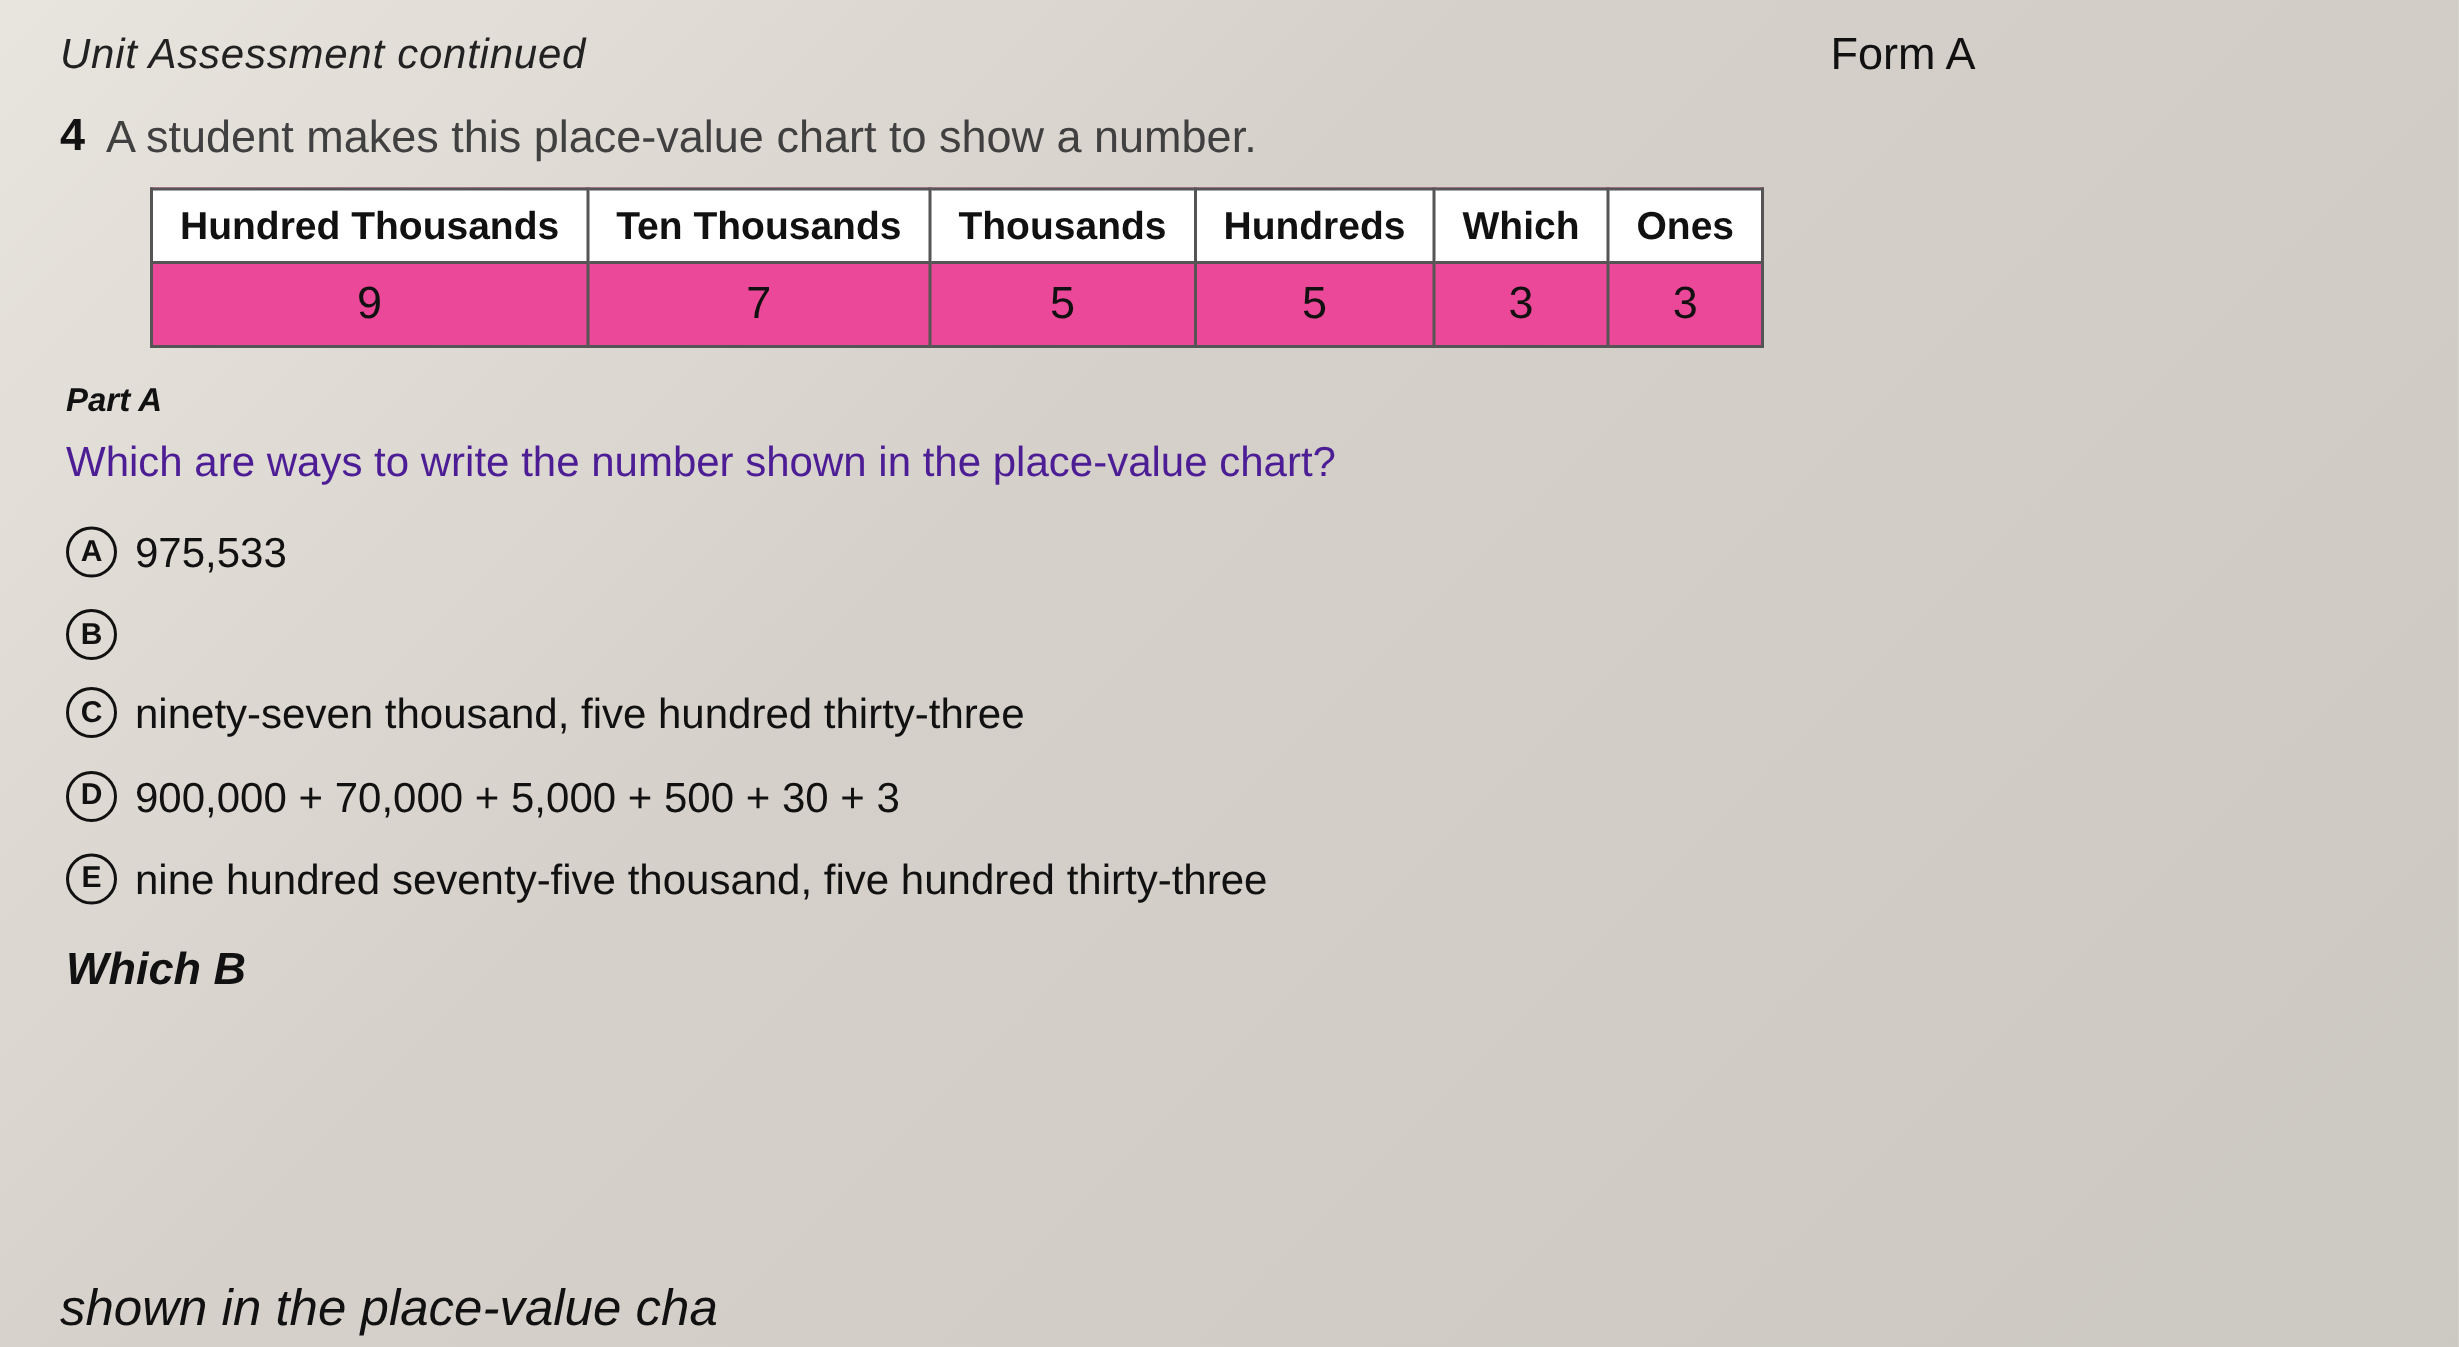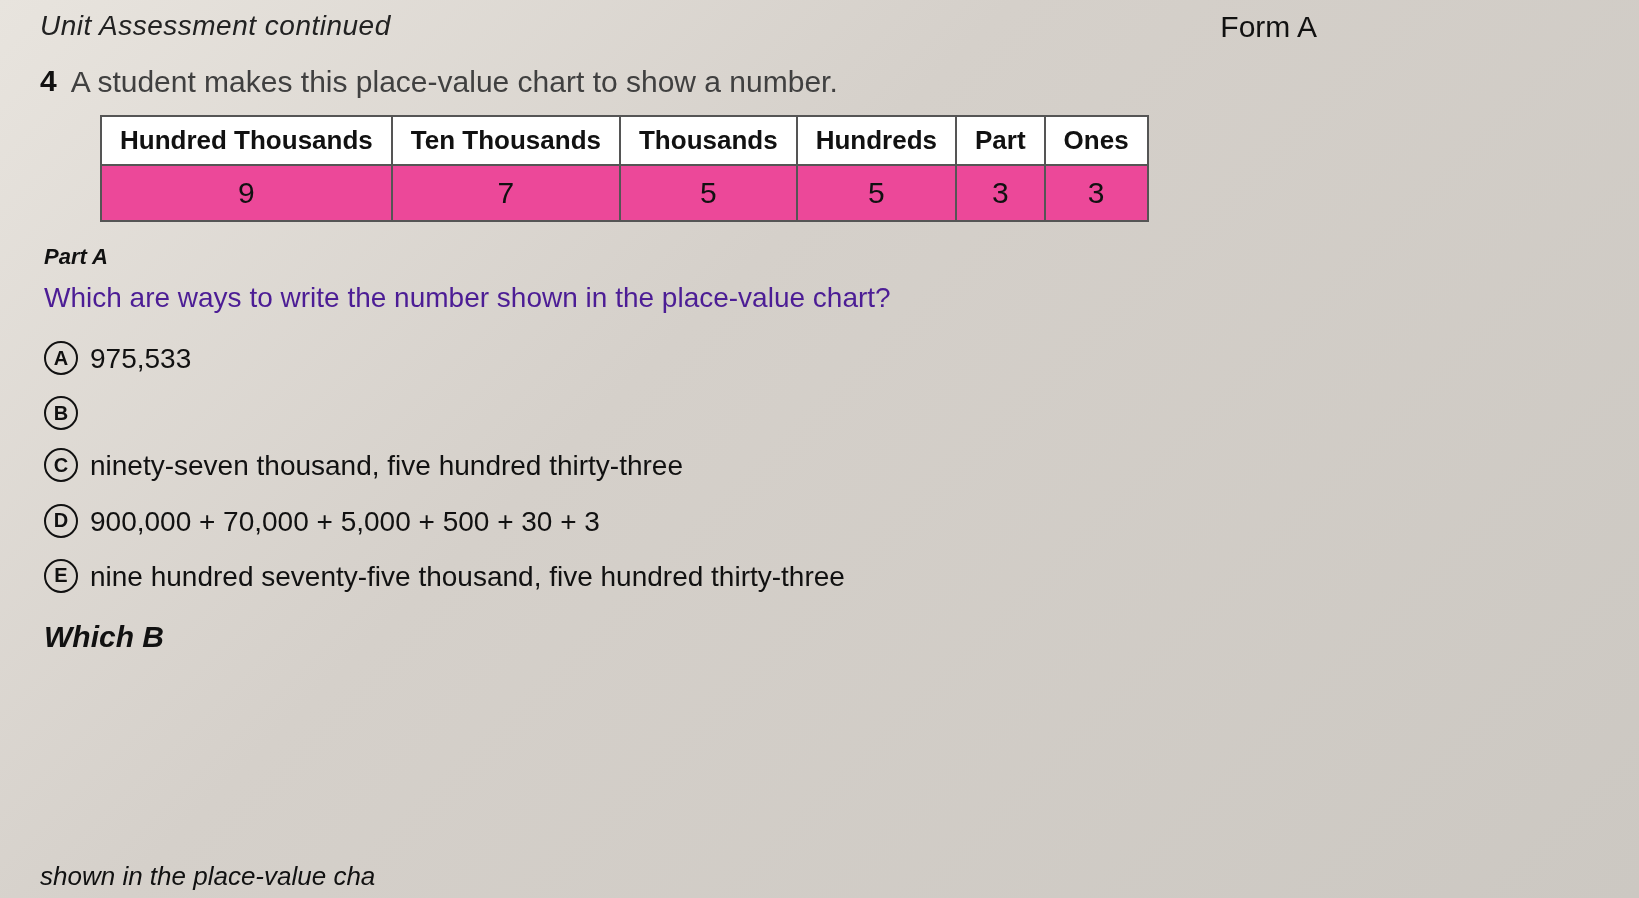--- a/index.html
+++ b/index.html
@@ -21,21 +21,21 @@
       position: absolute;
       top: 0;
       left: 0;
       width: 100%;
       height: 100%;
       background: linear-gradient(135deg, #e8e4de 0%, #d5d0ca 40%, #ccc8c2 100%);
     }
 
     .content-area {
       position: absolute;
-      top: 0;
+      top: 10px;
       left: 0;
       width: 1357px;
       padding: 10px 40px 20px 40px;
     }
 
     .header-row {
       display: flex;
       justify-content: space-between;
       align-items: flex-start;
       margin-bottom: 18px;
@@ -155,21 +155,21 @@
     .part-b-label {
       font-size: 30px;
       font-style: italic;
       font-weight: bold;
       color: #111;
       margin-top: 24px;
       margin-left: 4px;
     }
 
     .bottom-partial {
-      font-size: 26px;
+      font-size: 34px;
       color: #111;
       position: absolute;
       bottom: 6px;
       left: 40px;
       font-style: italic;
     }
   </style>
 </head>
 <body>
 
@@ -188,21 +188,21 @@
       <span class="question-text">A student makes this place-value chart to show a number.</span>
     </div>
 
     <table class="place-value-table">
       <thead>
         <tr>
           <th>Hundred Thousands</th>
           <th>Ten Thousands</th>
           <th>Thousands</th>
           <th>Hundreds</th>
-          <th>Part</th>
+          <th>Which</th>
           <th>Ones</th>
         </tr>
       </thead>
       <tbody>
         <tr>
           <td>9</td>
           <td>7</td>
           <td>5</td>
           <td>5</td>
           <td>3</td>

